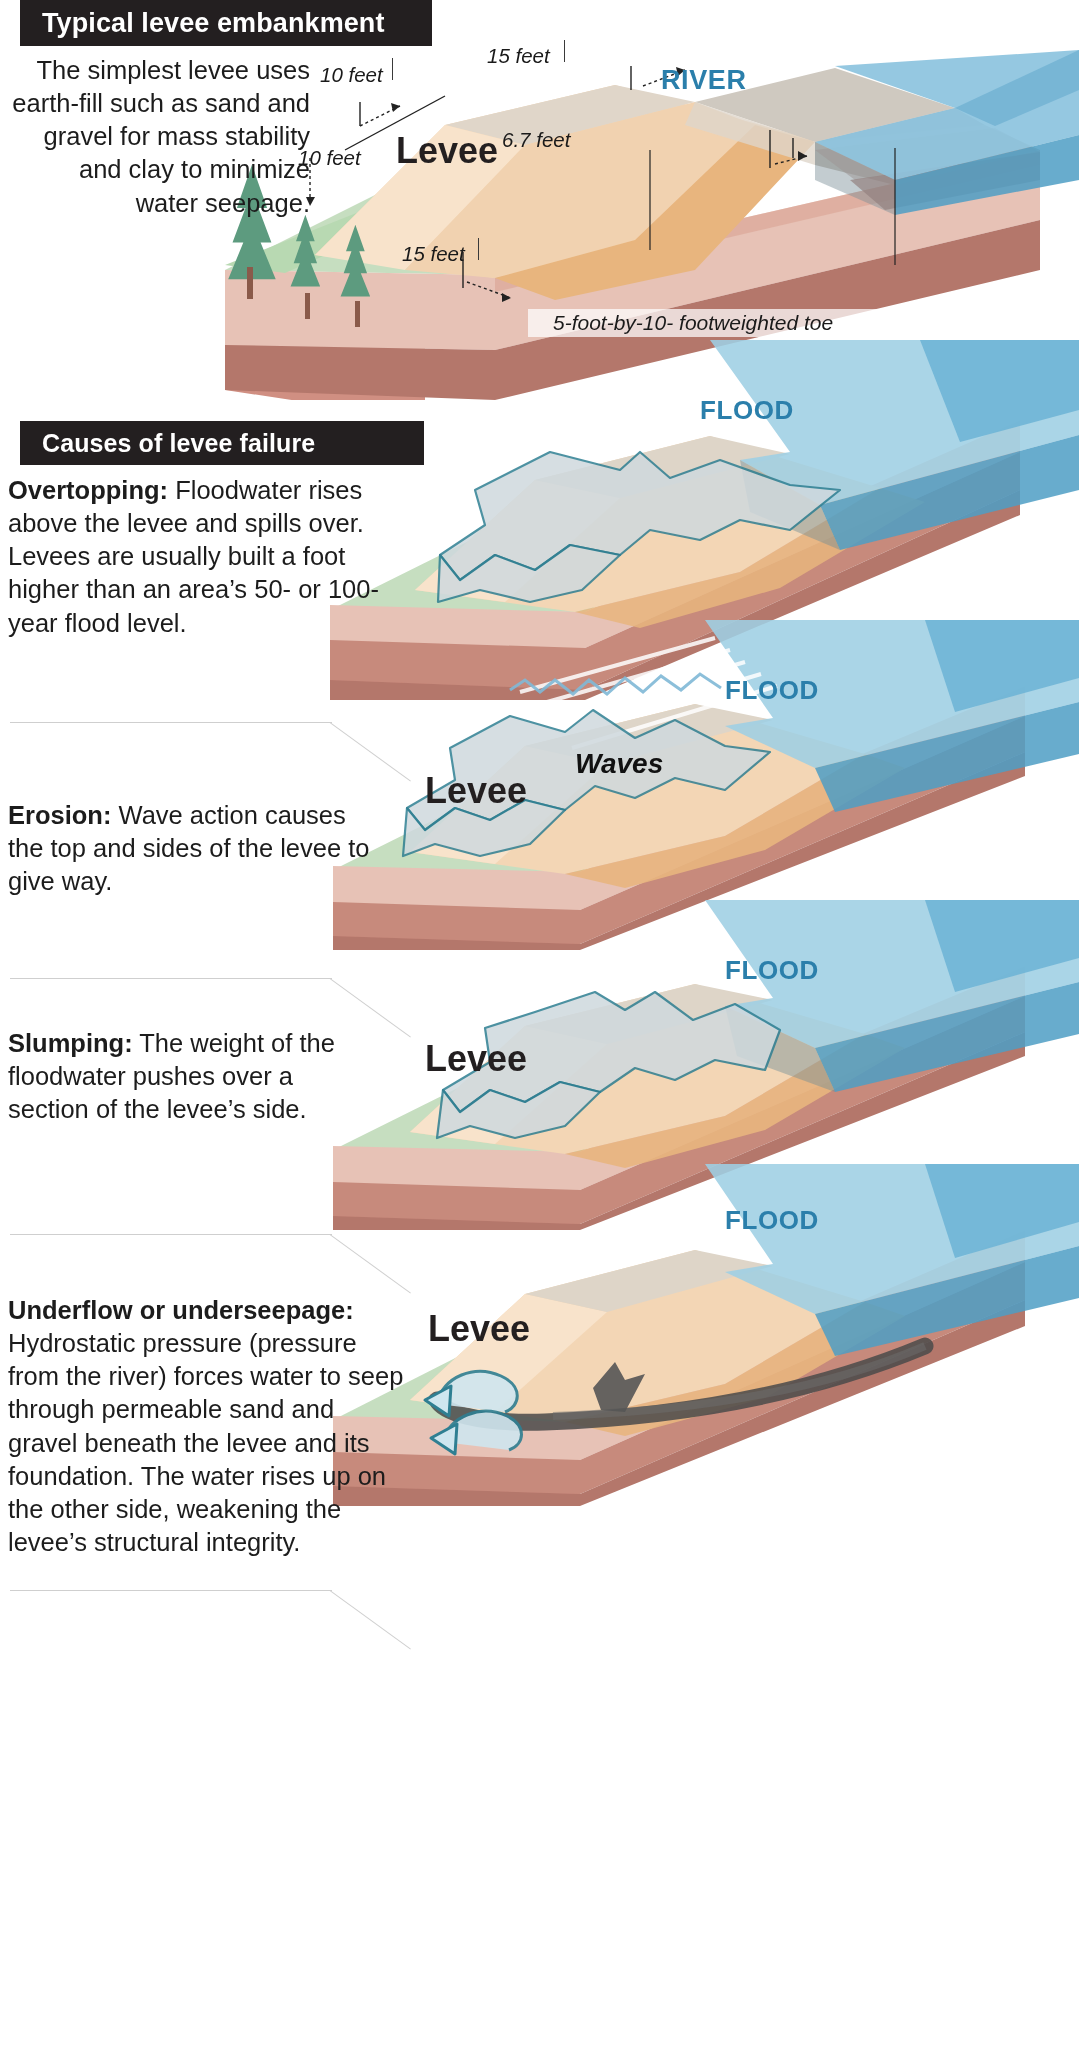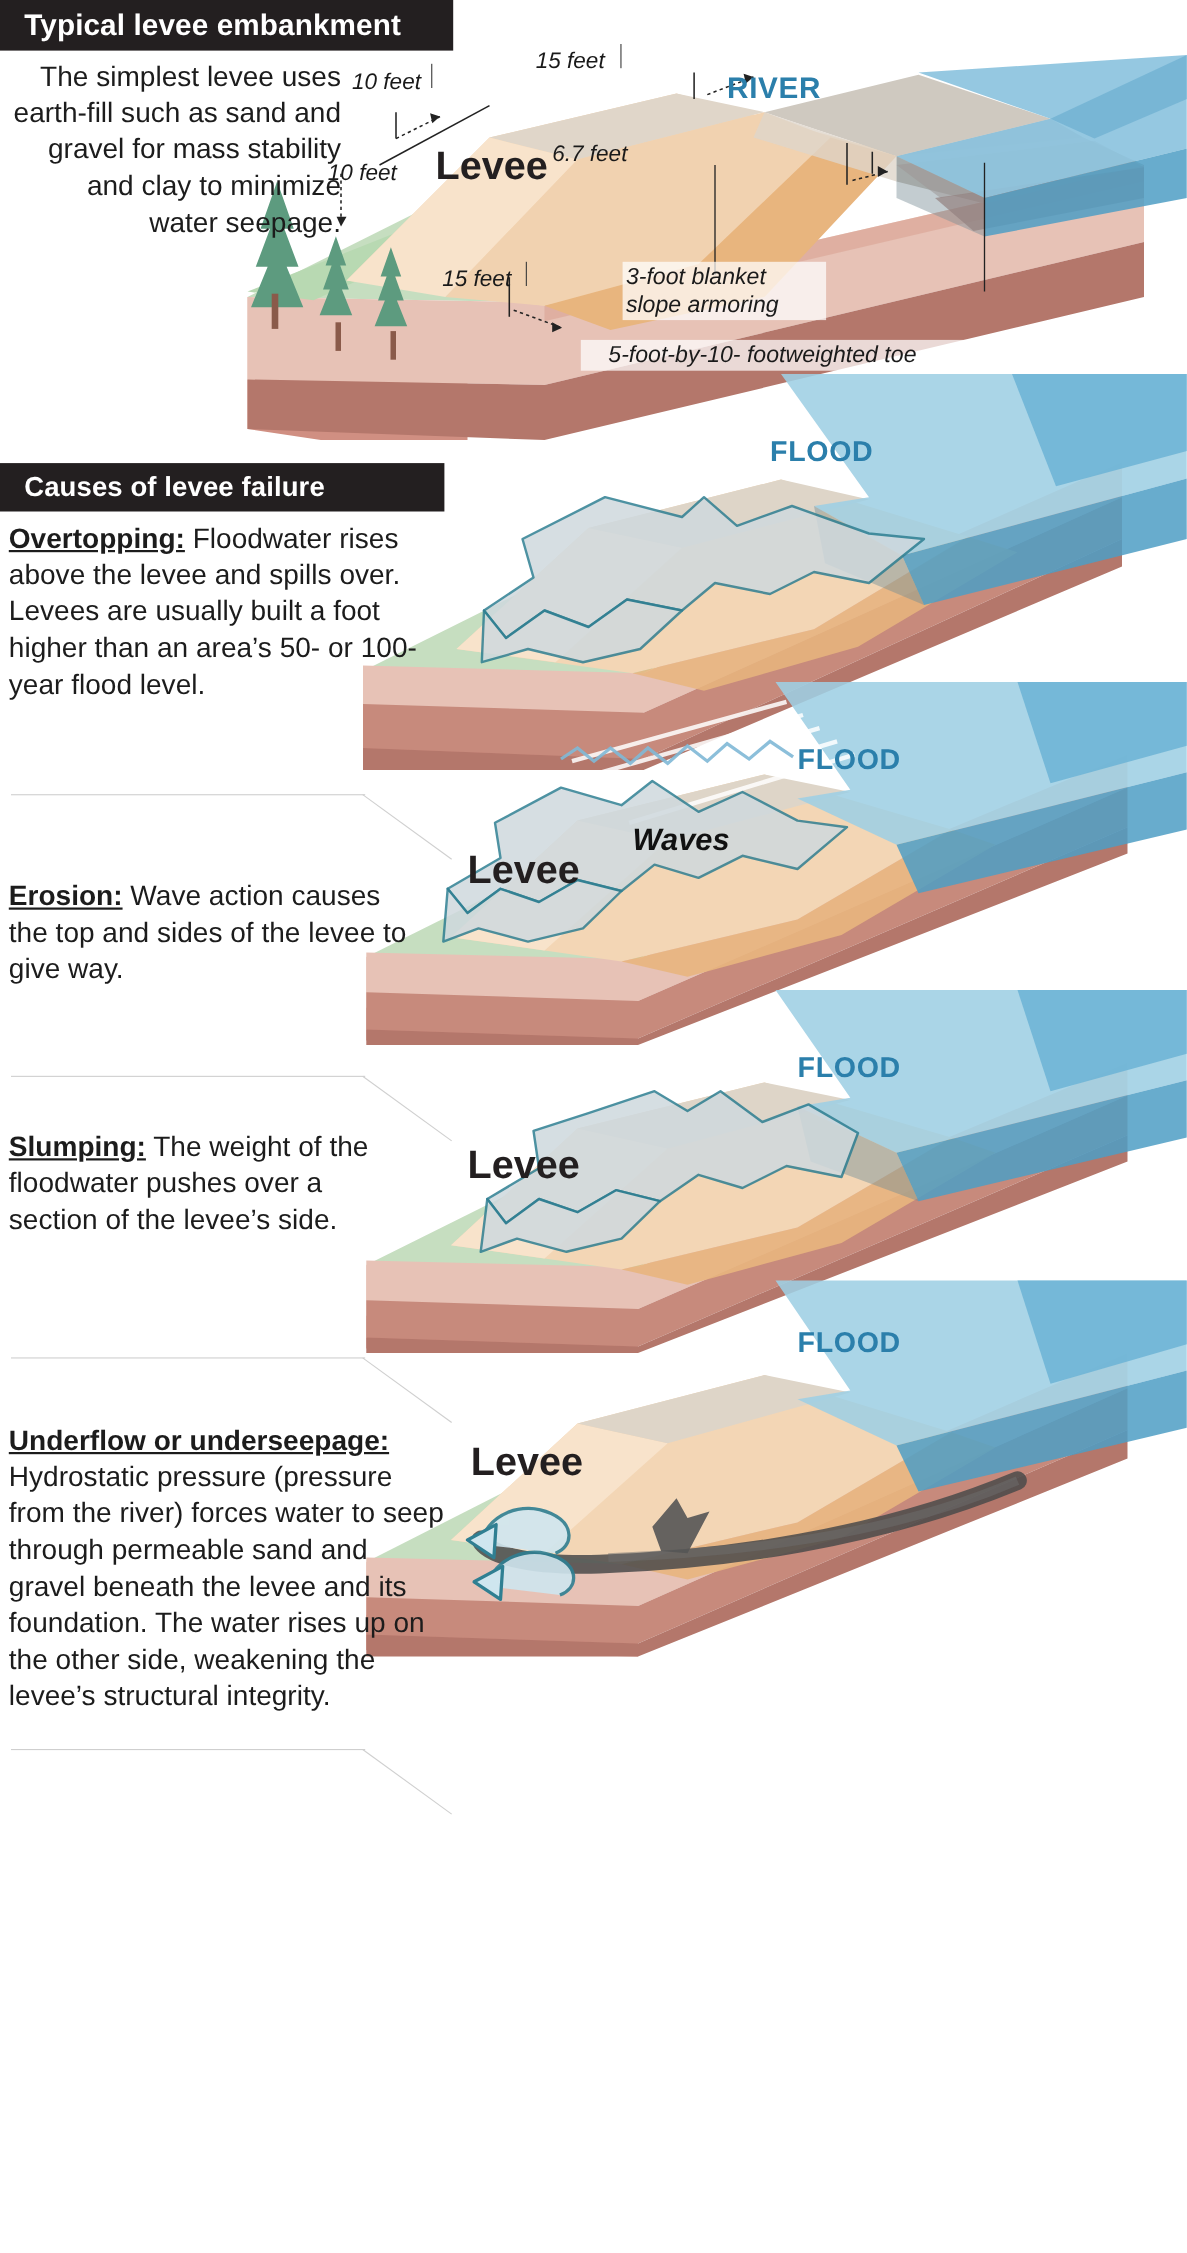--- a/index.html
+++ b/index.html
@@ -21,32 +21,33 @@
   
   .hdr-bar {
     position: absolute;
     background: #231f20;
     color: #ffffff;
     font-weight: bold;
     display: flex;
     align-items: center;
     padding-left: 22px;
     letter-spacing: 0.1px;
+    margin-left: 20px;
   }
   #hdr1 { left: 0; top: 0; width: 412px; height: 46px; font-size: 27px; }
   #hdr2 { left: 0; top: 421px; width: 404px; height: 44px; font-size: 25px; }
 
   
   .body-text {
     position: absolute;
     font-size: 25.5px;
     line-height: 1.30;
     color: #1c1c1c;
   }
-  .body-text b { font-weight: bold; text-decoration: underline; }
+  .body-text b { font-weight: bold; }
 
   #txt-intro   { left: 10px; top: 54px;   width: 300px; text-align: right; }
   #txt-over    { left: 8px;  top: 474px;  width: 395px; }
   #txt-eros    { left: 8px;  top: 799px;  width: 380px; }
   #txt-slump   { left: 8px;  top: 1027px; width: 335px; }
   #txt-under   { left: 8px;  top: 1283px; width: 400px; margin-top: 11px; }
 
   
   .sep { position: absolute; height: 1px; background: #cfcfcf; }
   .sep-diag {
@@ -184,21 +185,20 @@
 
   <div class="dim-sans" style="left:502px; top:128px;">6.7 feet</div>
 
   <div class="dim-sans" style="left:402px; top:242px;">15 feet</div>
   <div class="leader" style="left:478px; top:238px; height:22px;"></div>
 
   <div class="dlabel lbl-levee" style="left:396px; top:130px;">Levee</div>
 
   <div class="dlabel lbl-river" style="left:661px; top:65px;">RIVER</div>
 
-  <div class="callout" style="left:566px; top:238px; width:185px;">3-foot blanket slope armoring</div>
 
   <div class="callout" style="left:528px; top:309px; width:540px;padding-left:25px;">5-foot-by-10- footweighted toe</div>
 
   <div id="txt-intro" class="body-text">The simplest levee uses earth-fill such as sand and gravel for mass stability and clay to minimize water seepage.</div>
 
   <div id="hdr2" class="hdr-bar">Causes of levee failure</div>
 
   <div class="stage" style="left:320px; top:340px;">
     <svg width="759" height="360" viewBox="0 0 759 360">
 

